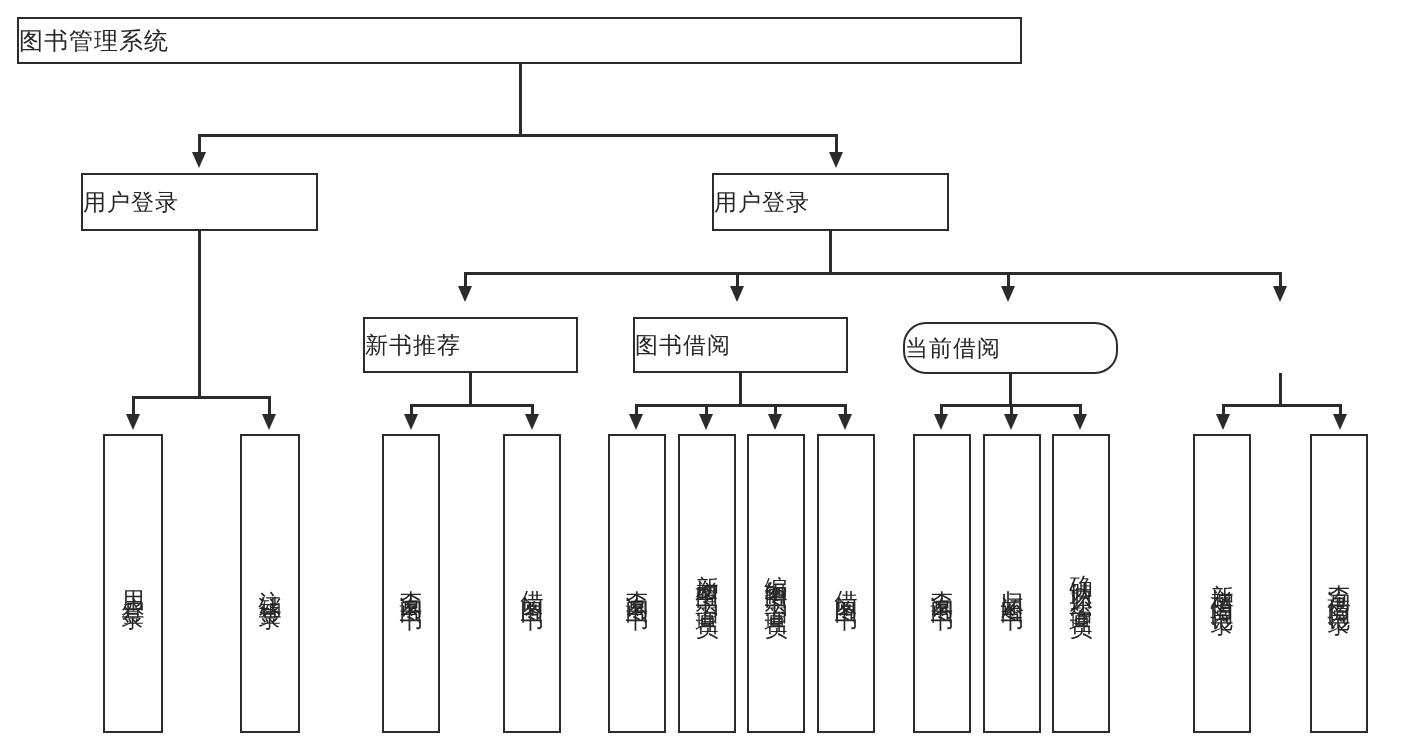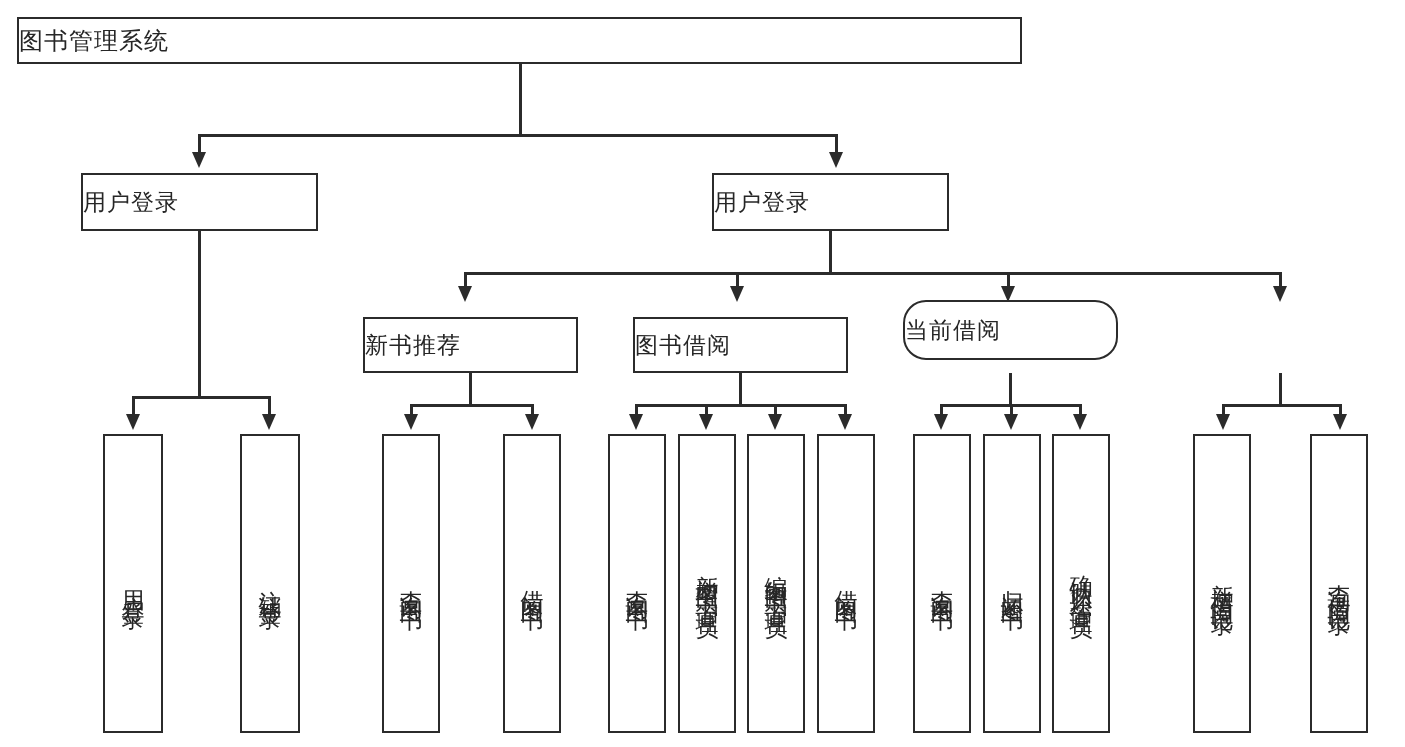--- a/index.html
+++ b/index.html
@@ -106,21 +106,21 @@
   <div class="arrow" style="left:1001px; top:286px;"></div>
   <div class="vline" style="left:1279px; top:272px; height:16px;"></div>
   <div class="arrow" style="left:1273px; top:286px;"></div>
 
   <div class="node horiz" style="left:363px; top:317px; width:215px; height:56px;">
     <span class="label">新书推荐</span>
   </div>
   <div class="node horiz" style="left:633px; top:317px; width:215px; height:56px;">
     <span class="label">图书借阅</span>
   </div>
-  <div class="node horiz" style="left:903px; top:300px; width:215px; height:60px;border-radius:23px;">
+  <div class="node horiz" style="left:903px; top:322px; width:215px; height:52px;border-radius:23px;">
     <span class="label">当前借阅</span>
   </div>
 
   <div class="vline" style="left:469px; top:373px; height:34px;"></div>
   <div class="hline" style="left:410px; top:404px; width:124px;"></div>
   <div class="vline" style="left:410px; top:404px; height:12px;"></div>
   <div class="arrow" style="left:404px; top:414px;"></div>
   <div class="vline" style="left:531px; top:404px; height:12px;"></div>
   <div class="arrow" style="left:525px; top:414px;"></div>
 

